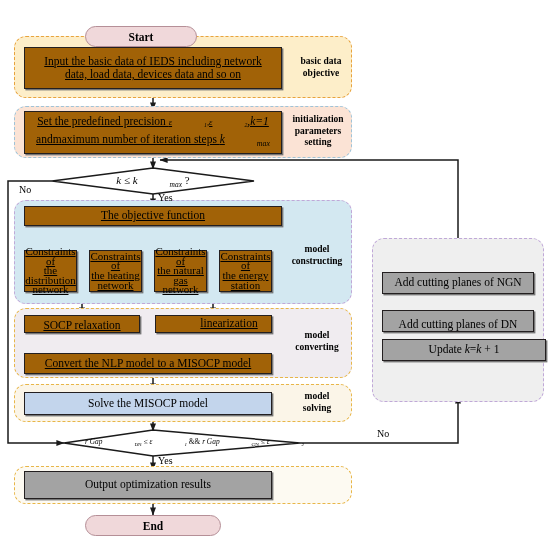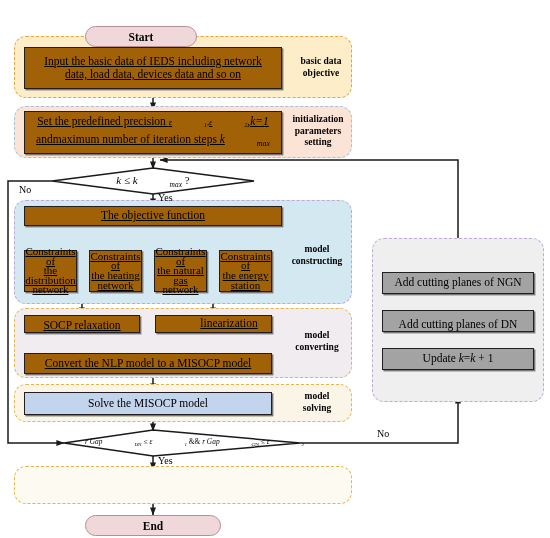--- a/index.html
+++ b/index.html
@@ -254,30 +254,33 @@
   </div>
 
   <div class="box white" style="left:24px; top:353px; width:248px; height:21px;">
     <span>Convert the NLP model to a MISOCP model</span>
   </div>
 
   <div class="box blue" style="left:24px; top:392px; width:248px; height:23px;">
     <span>Solve the MISOCP model</span>
   </div>
 
+  <div class="box" style="left:24px; top:471px; width:248px; height:28px;">
+    <span>Output optimization results</span>
+  </div>
 
   <div class="box" style="left:382px; top:272px; width:152px; height:22px;">
     <span>Add cutting planes of NGN</span>
   </div>
 
   <div class="box" style="left:382px; top:310px; width:152px; height:22px;align-items:flex-end;">
     <span>Add cutting planes of DN</span>
   </div>
 
-  <div class="box" style="left:382px; top:348px; width:152px; height:22px;">
+  <div class="box" style="left:382px; top:339px; width:164px; height:22px;">
     <span><span>Update </span><span class="it">k</span><span>=</span><span class="it">k</span><span> + 1</span></span>
   </div>
 
   <div class="dlabel" style="left:103px; top:174px; width:100px;">
     <span class="it">k</span>
     <span>≤</span>
     <span class="it"><span>k</span><sub>max</sub></span>
     <span>?</span>
   </div>
 

